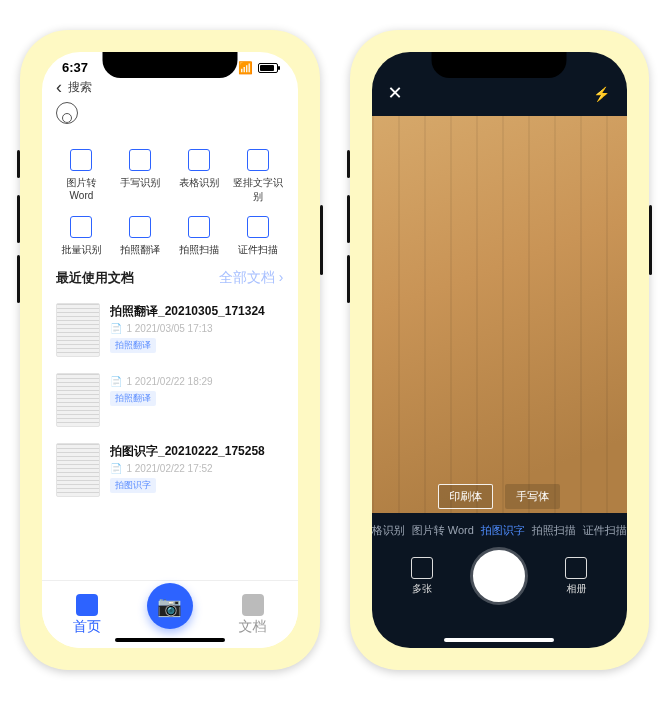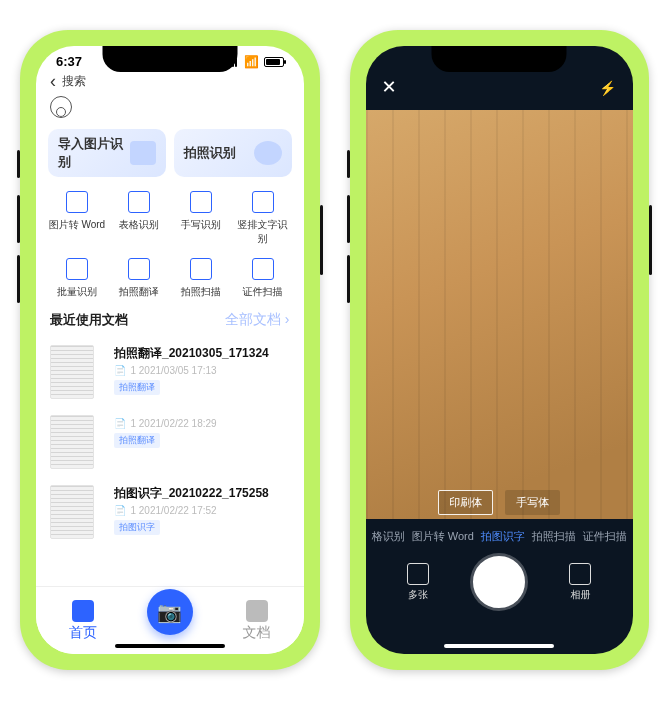--- a/index.html
+++ b/index.html
@@ -7,22 +7,22 @@
     font-family: -apple-system, "Helvetica Neue", Arial, sans-serif;
     background: #fff;
     display: flex;
     gap: 30px;
     padding: 30px 20px;
   }
   .phone {
     width: 328px;
     height: 640px;
     border-radius: 48px;
-    background: #bef264;
-    padding: 16px;
+    background: #fef9c3;
+    padding: 22px;
     position: relative;
     box-shadow: 0 2px 10px rgba(0,0,0,0.2);
   }
   .screen {
     width: 100%;
     height: 100%;
     border-radius: 38px;
     overflow: hidden;
     position: relative;
     background: #fff;
@@ -113,21 +113,21 @@
 
   .section-header {
     display: flex; justify-content: space-between; align-items: flex-start;
     padding: 8px 14px;
     font-size: 13px; font-weight: 600; color: #222;
   }
   .section-header .link { font-size: 14px; font-weight: 400; color: #a8c0ff; }
 
   .doc-list { padding: 0 14px; }
   .doc {
-    display: flex; gap: 20px; padding: 8px 0; border-bottom: 0 solid #eee;
+    display: flex; gap: 10px; padding: 8px 0; border-bottom: 0 solid #eee;
     align-items: flex-start;
   }
   .thumb {
     width: 44px; height: 54px; background: #f1f1f1; border: 1px solid #e3e3e3;
     border-radius: 2px;
     background-image: repeating-linear-gradient(to bottom, #d5d5d5 0 1px, transparent 1px 4px);
     background-size: 100% 4px;
     background-position: 0 8px;
   }
   .doc-info { flex: 1; min-width: 0; }
@@ -243,35 +243,25 @@
 
     <div class="search-row">
       <span class="back-caret">‹</span>
       <span>搜索</span>
     </div>
 
     <div class="profile-row">
       <span class="profile-icon"></span>
     </div>
 
-    <div class="hero-cards">
-      <div class="hero">
-        <span>导入图片识别</span>
-        <span class="ic"></span>
-      </div>
-      <div class="hero">
-        <span>拍照识别</span>
-        <span class="ic"></span>
-      </div>
-    </div>
 
     <div class="tool-grid">
       <div class="tool"><div class="ticon"></div><span>图片转 Word</span></div>
+      <div class="tool"><div class="ticon"></div><span>手写识别</span></div>
       <div class="tool"><div class="ticon"></div><span>表格识别</span></div>
-      <div class="tool"><div class="ticon"></div><span>手写识别</span></div>
       <div class="tool"><div class="ticon"></div><span>竖排文字识别</span></div>
       <div class="tool"><div class="ticon"></div><span>批量识别</span></div>
       <div class="tool"><div class="ticon"></div><span>拍照翻译</span></div>
       <div class="tool"><div class="ticon"></div><span>拍照扫描</span></div>
       <div class="tool"><div class="ticon"></div><span>证件扫描</span></div>
     </div>
 
     <div class="section-header">
       <span>最近使用文档</span>
       <span class="link">全部文档 ›</span>

